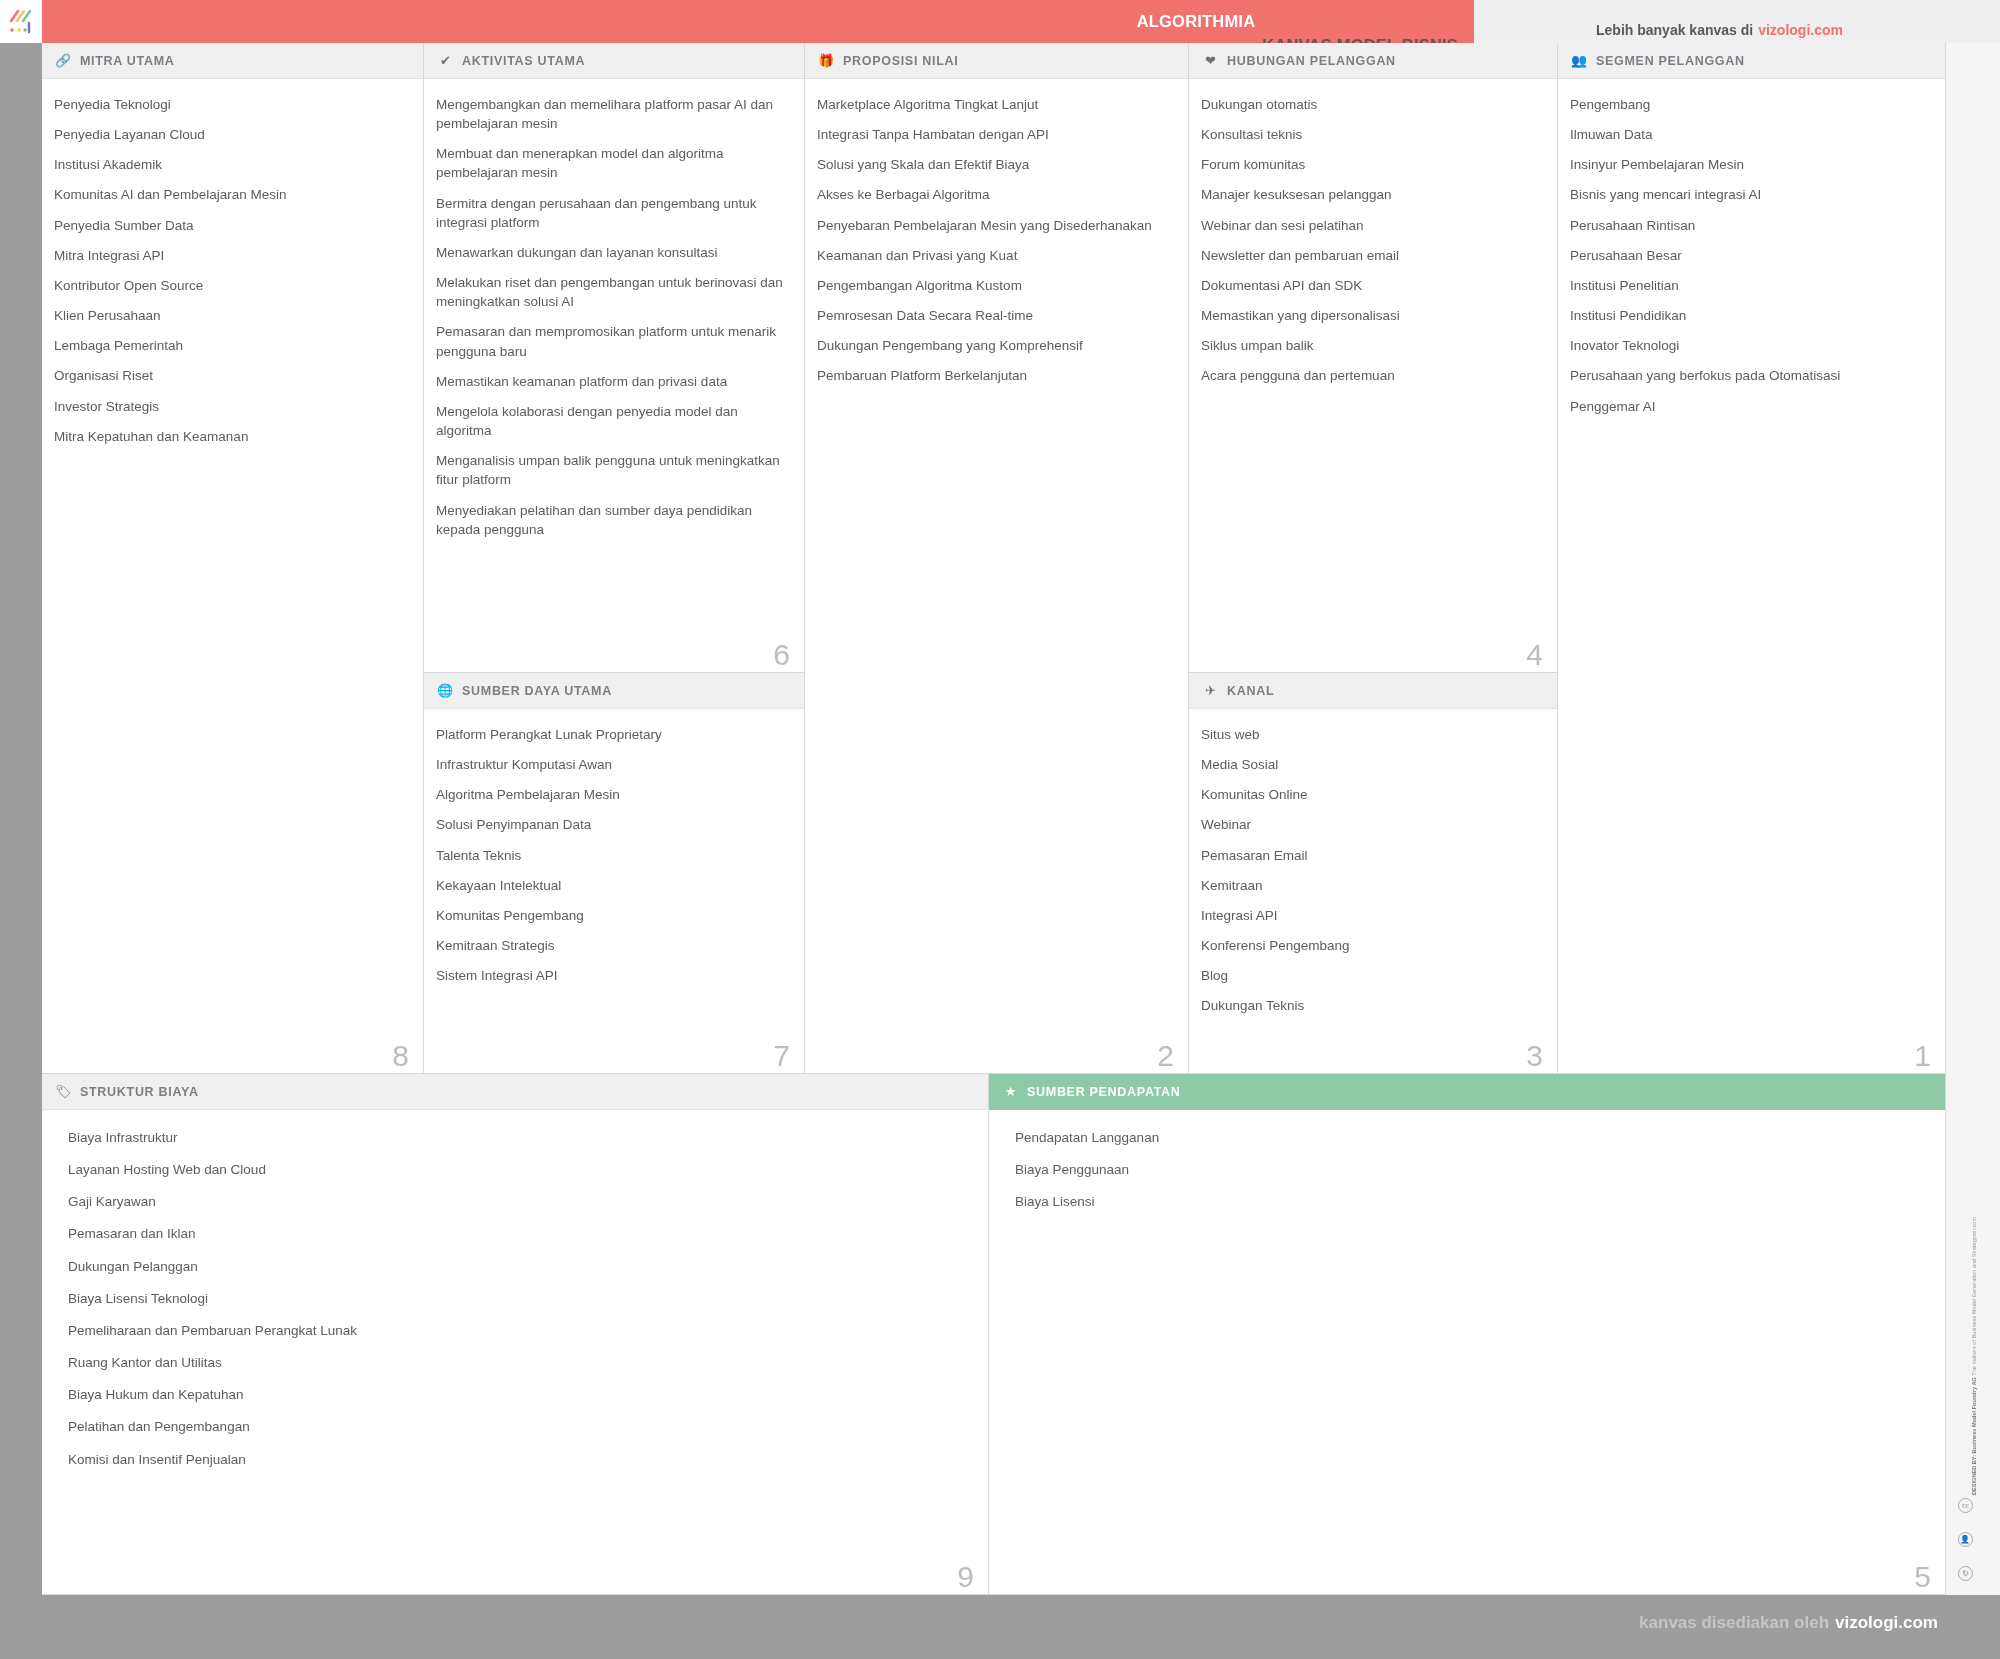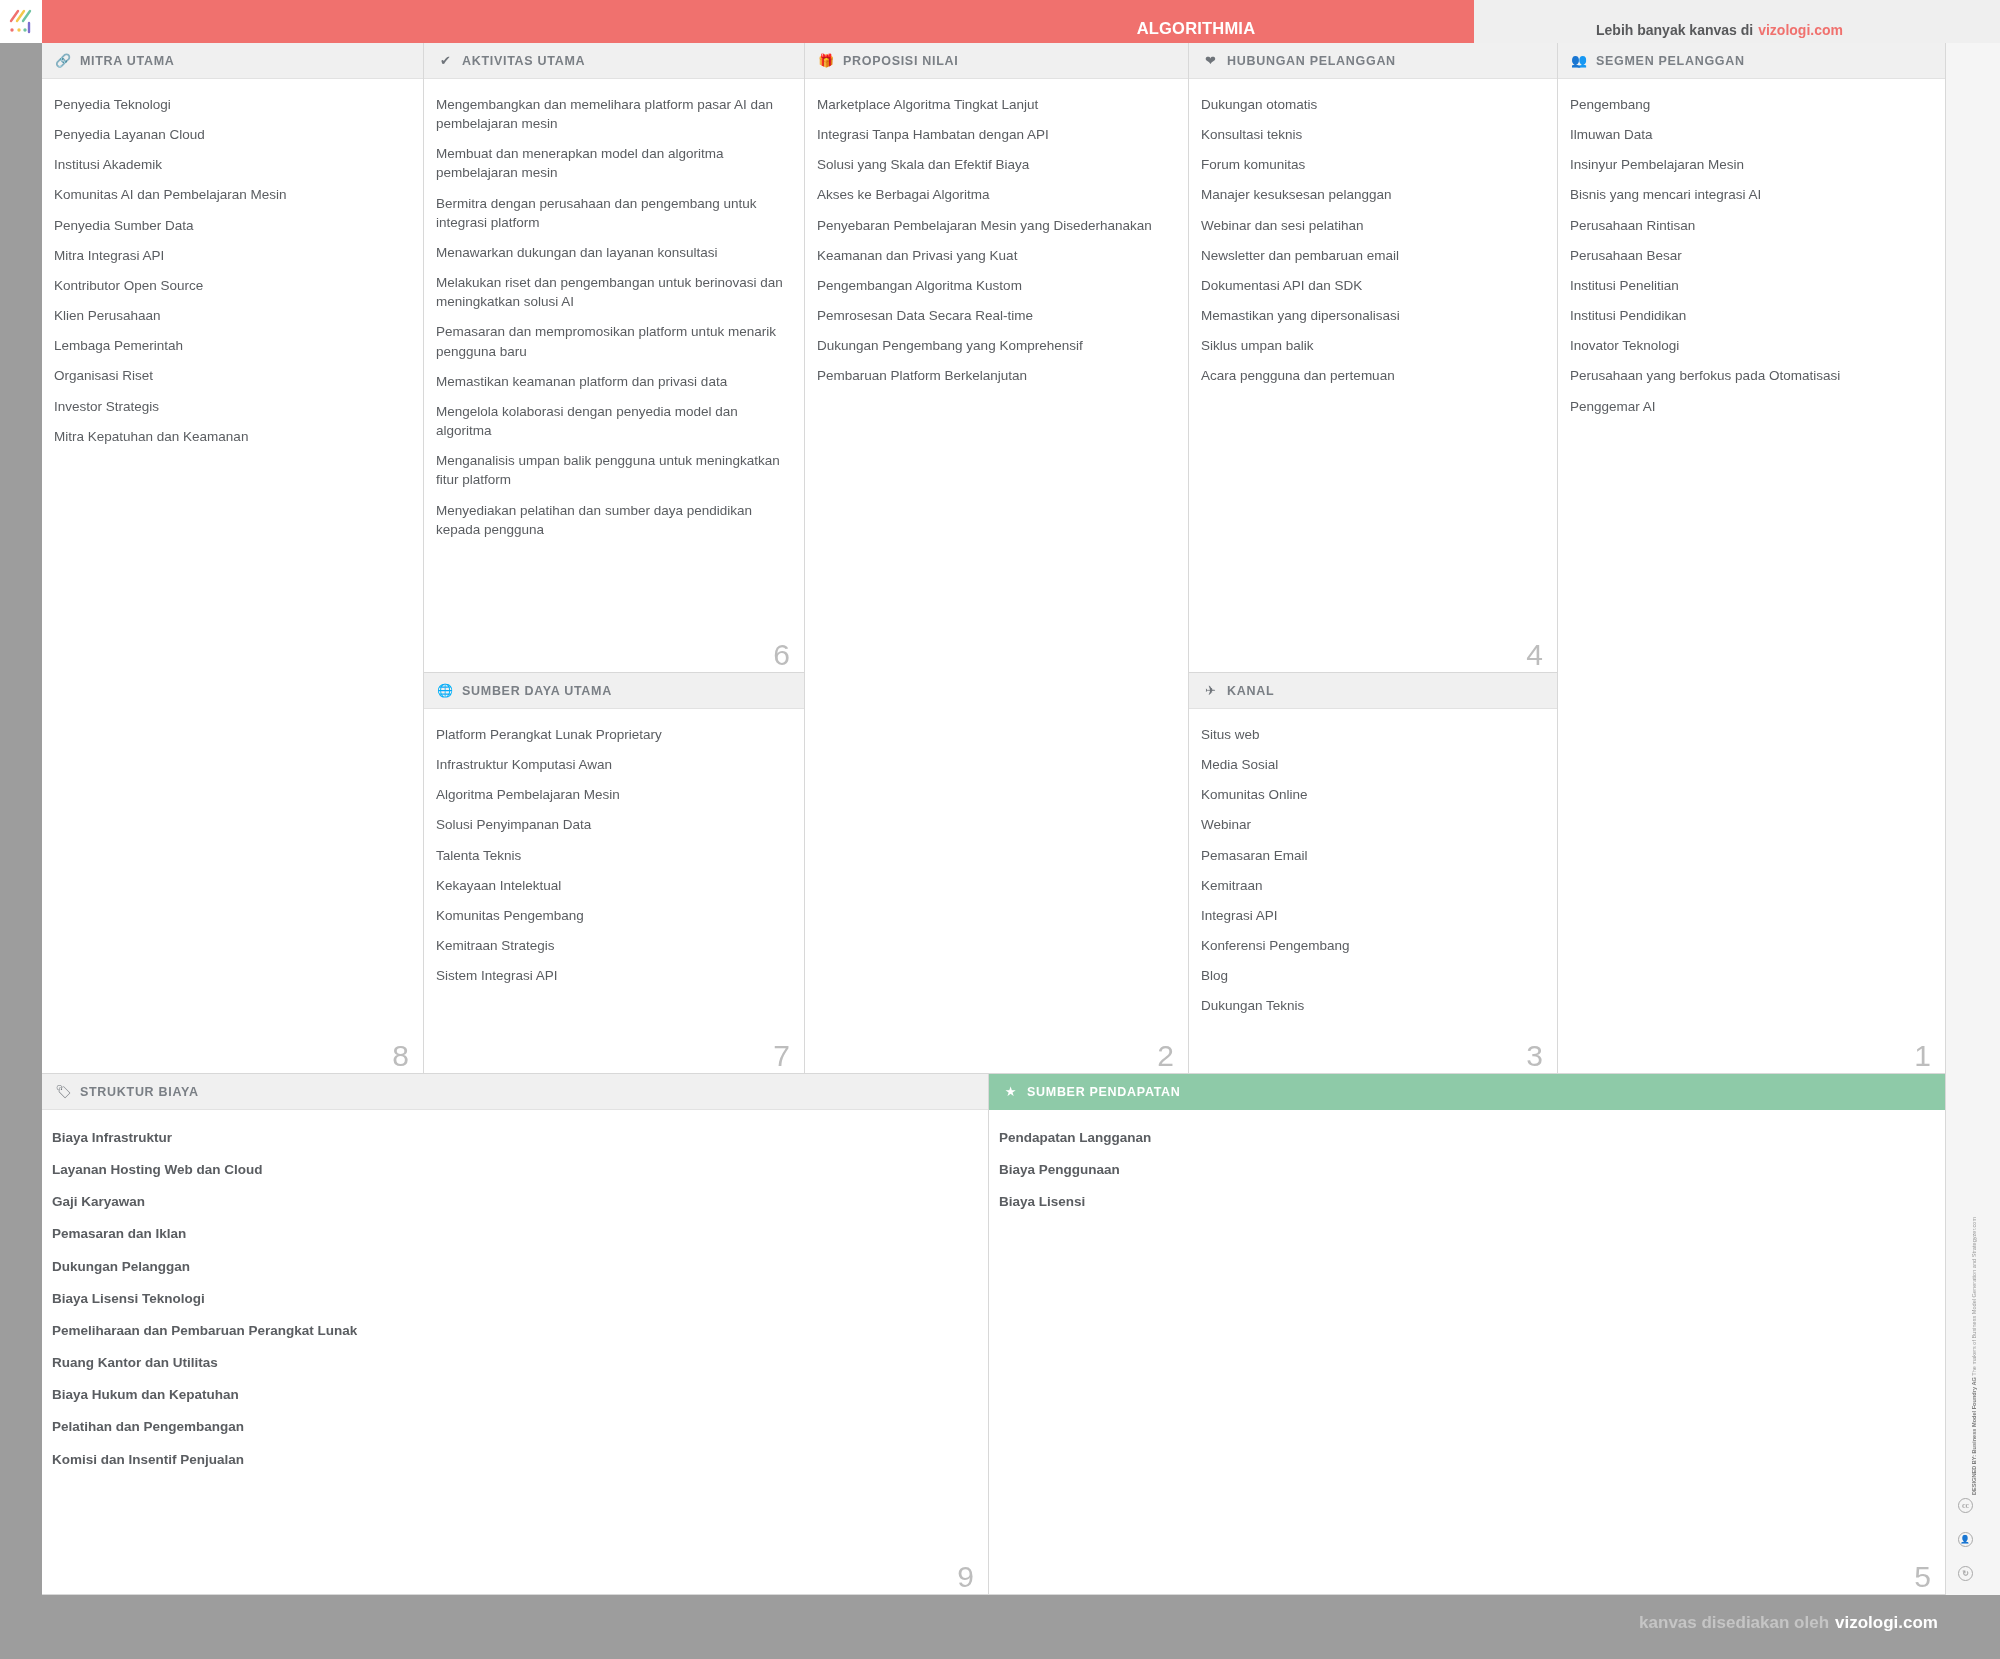--- a/index.html
+++ b/index.html
@@ -36,21 +36,21 @@
   .logo-mark { width: 26px; height: 26px; display:block; }
 
   .redbar {
     position: absolute;
     left: 42px; top: 0;
     width: 1432px; height: 43px;
     background: #f0716e;
   }
   .title-wrap {
     position: absolute;
-    right: 16px; top: 7px;
+    right: 16px; top: 0;
     height: 43px;
     display: flex; align-items: center;
     white-space: nowrap;
   }
   .title-brand {
     font-size: 16.5px; font-weight: bold; color: #ffffff;
     letter-spacing: 0.2px;
   }
   .title-rest {
     font-size: 16.5px; font-weight: bold; color: #58595b;
@@ -155,21 +155,21 @@
   #b-relations  { left: 1189px; top: 43px;   width: 369px;  height: 630px;  }
   #b-channels   { left: 1189px; top: 673px;  width: 369px;  height: 401px;  }
   #b-segments   { left: 1558px; top: 43px;   width: 388px;  height: 1031px; }
   #b-cost       { left: 42px;   top: 1074px; width: 947px;  height: 521px;  }
   #b-revenue    { left: 989px;  top: 1074px; width: 957px;  height: 521px;  }
 
   
   #b-value .item, #b-segments .item, #b-partners .item,
   #b-relations .item, #b-channels .item { white-space: normal; }
 
-  #b-cost .block-body, #b-revenue .block-body { padding-left: 10px; padding-top: 18px; font-weight: bold; }
+  #b-cost .block-body, #b-revenue .block-body { padding-left: 26px; padding-top: 18px; }
   #b-cost .item, #b-revenue .item { margin-bottom: 13px; }
 
   
   .designed-strip {
     position: absolute;
     left: 1956px;
     top: 1075px;
     width: 34px;
     height: 460px;
     transform-origin: left top;

